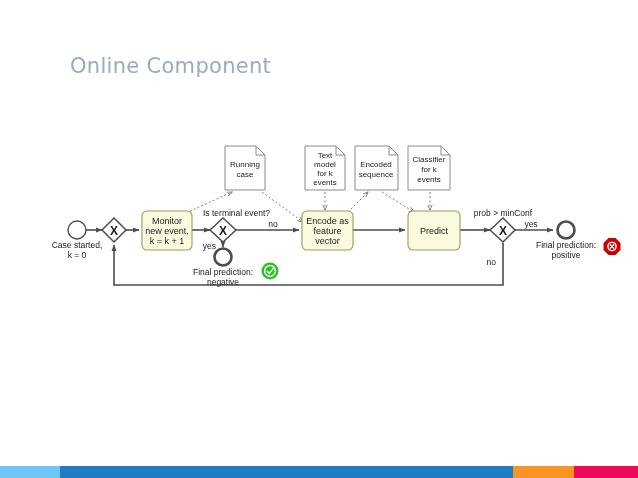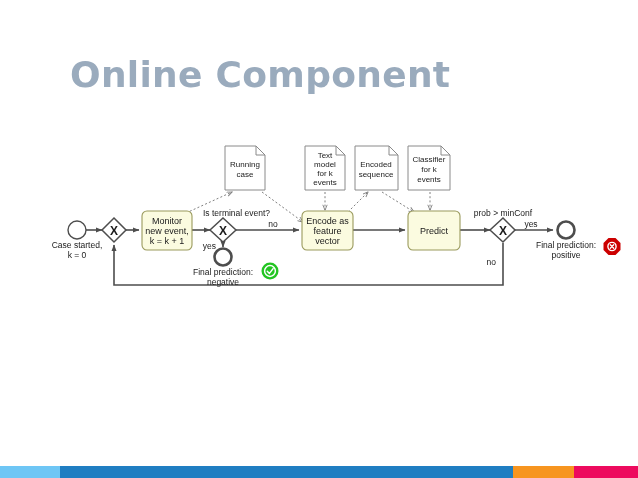--- a/index.html
+++ b/index.html
@@ -16,22 +16,22 @@
   }
   #slide {
     position: absolute;
     inset: 0;
     background: #ffffff;
   }
   #slide-title {
     position: absolute;
     left: 70px;
     top: 54px;
-    font-size: 36px;
-    font-weight: 700;
+    font-size: 21px;
+    font-weight: 400;
     letter-spacing: 0.3px;
     color: #9aabbd;
     font-family: "DejaVu Sans", sans-serif;
     white-space: nowrap;
   }
   #diagram-area {
     position: absolute;
     left: 0;
     top: 0;
     width: 638px;

